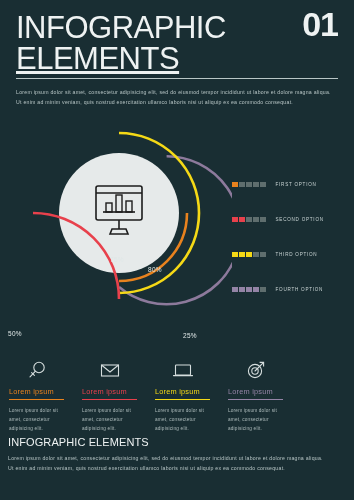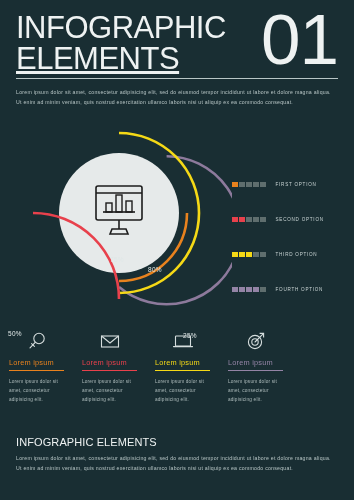--- a/index.html
+++ b/index.html
@@ -15,21 +15,21 @@
   
   .header{padding:14px 16px 0 16px;}
   .title-row{display:flex;align-items:flex-start;justify-content:space-between;}
   .title-block{line-height:0.92;}
   .title-l1,.title-l2{
     color:#eef2f2;font-size:31px;font-weight:400;letter-spacing:-0.5px;
     display:block;white-space:nowrap;
   }
   .title-l2{margin-top:2px;text-decoration:underline;}
   .title-num{
-    color:#eef2f2;font-size:71px;font-weight:400;line-height:0.82;
+    color:#eef2f2;font-size:34px;font-weight:700;line-height:0.82;
     letter-spacing:-1px;margin-top:-3px;
   }
   .title-rule{
     height:1px;background:#b9c6c6;margin:5px 0 0 0;width:100%;
   }
   .intro{
     color:#b6c4c4;font-size:5.2px;line-height:1.85;
     margin:9px 0 0 0;letter-spacing:0.25px;max-width:320px;
   }
 
@@ -47,33 +47,33 @@
   
   .legend{position:absolute;left:232px;top:176px;width:116px;}
   .legend-row{display:flex;align-items:center;height:17px;margin-bottom:18px;}
   .swatches{display:flex;gap:1.5px;margin-right:10px;}
   .sw{width:5.5px;height:5.5px;background:#5f6e6e;}
   .legend-label{
     color:#c8d3d3;font-size:4.6px;letter-spacing:0.75px;white-space:nowrap;
   }
 
   
-  .cols{position:absolute;left:0;top:328px;width:292px;display:flex;align-items:center;}
+  .cols{position:absolute;left:0;top:357px;width:292px;display:flex;align-items:center;}
   .col{flex:1;padding:0 9px;}
   .col-icon{height:26px;display:flex;align-items:center;justify-content:center;}
   .col-head{
     font-size:7.4px;letter-spacing:0.2px;padding-bottom:2.5px;
     border-bottom:1px solid currentColor;display:block;margin-top:4px;
   }
   .col-body{
     color:#aebcbc;font-size:4.7px;line-height:1.95;margin-top:6px;letter-spacing:0.2px;
   }
 
   
-  .footer{position:absolute;left:0;top:436px;width:354px;padding:0 16px;box-sizing:border-box;}
+  .footer{position:absolute;left:0;top:436px;width:354px;padding:0 8px;box-sizing:border-box;}
   .footer-title{
     color:#eef2f2;font-size:11px;letter-spacing:0.1px;font-weight:400;margin:0;
   }
   .footer-text{
     color:#b6c4c4;font-size:5.2px;line-height:1.9;margin:6px 0 0 0;
     letter-spacing:0.25px;max-width:322px;
   }
 </style>
 </head>
 <body>

